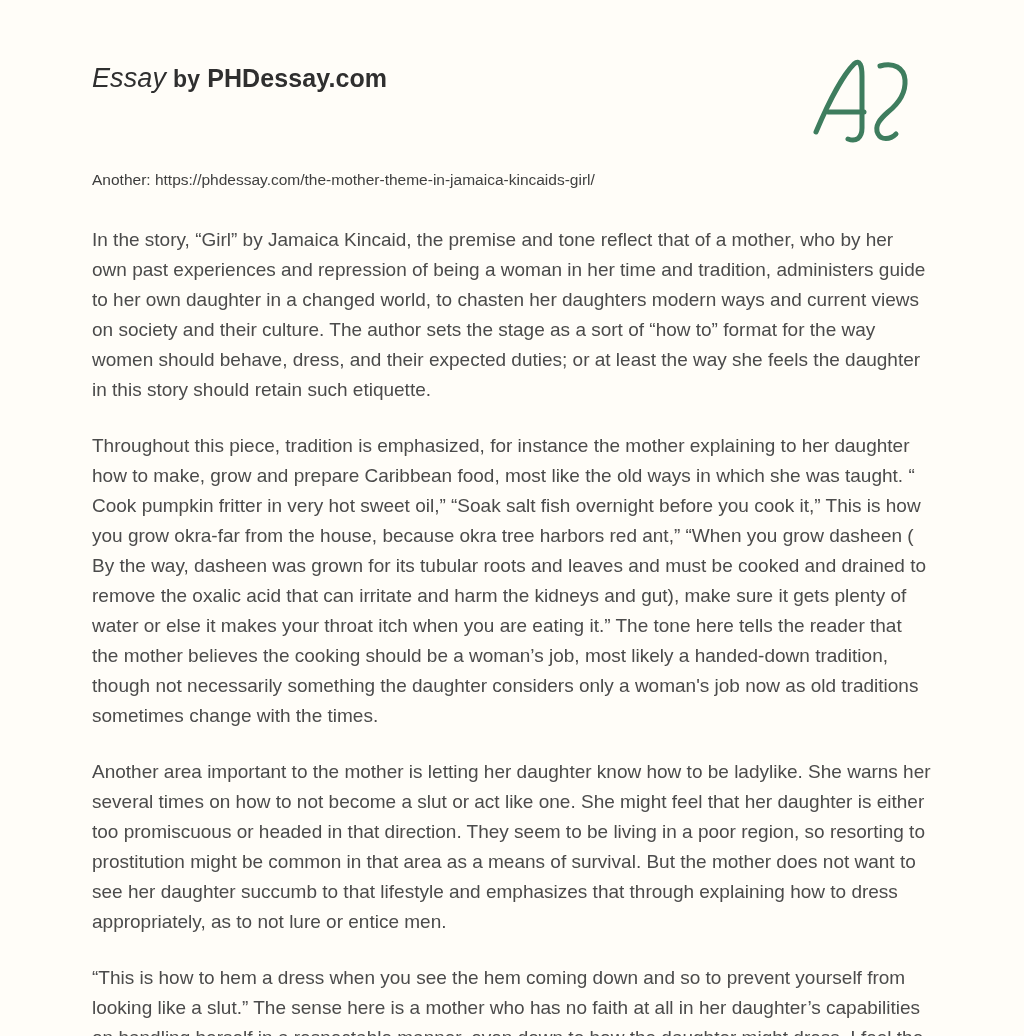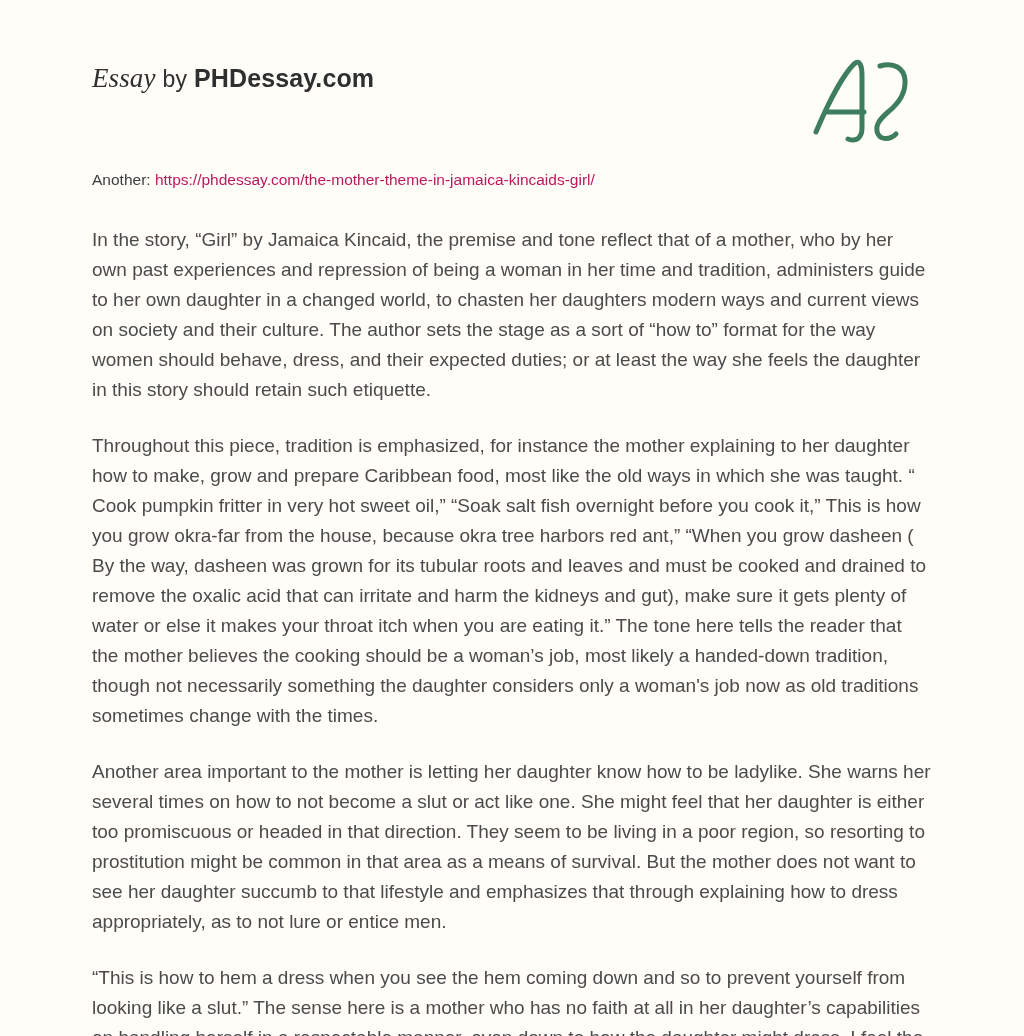--- a/index.html
+++ b/index.html
@@ -29,25 +29,25 @@
   }
   .brand {
     font-size: 25px;
     letter-spacing: 0.1px;
     color: #2f2f2f;
     line-height: 1.2;
   }
   .brand .essay {
     font-weight: 400;
     font-style: italic;
-    font-family: Liberation Serif, serif;
+    font-family: Liberation Sans, sans-serif;
     font-size: 27px;
   }
   .brand .by {
-    font-weight: 400;
+    font-weight: 700;
     font-size: 23px;
   }
   .brand .ph {
     font-weight: bold;
     font-size: 25px;
     text-align: right;
   }
   .logo {
     width: 120px;
     height: 95px;
@@ -57,21 +57,21 @@
   }
   .source-row {
     margin-top: 22px;
     font-size: 15.5px;
     color: #4a4a4a;
   }
   .source-row .label {
     color: #3b3b3b;
   }
   .source-row .url {
-    color: #be185d;
+    color: #404040;
     text-decoration: none;
     word-break: break-all;
   }
   h1.title {
     margin: 78px 0 0 0;
     font-size: 30px;
     font-weight: 400;
     color: #2b2b2b;
     letter-spacing: 0.2px;
     font-family: "Liberation Sans", sans-serif;

